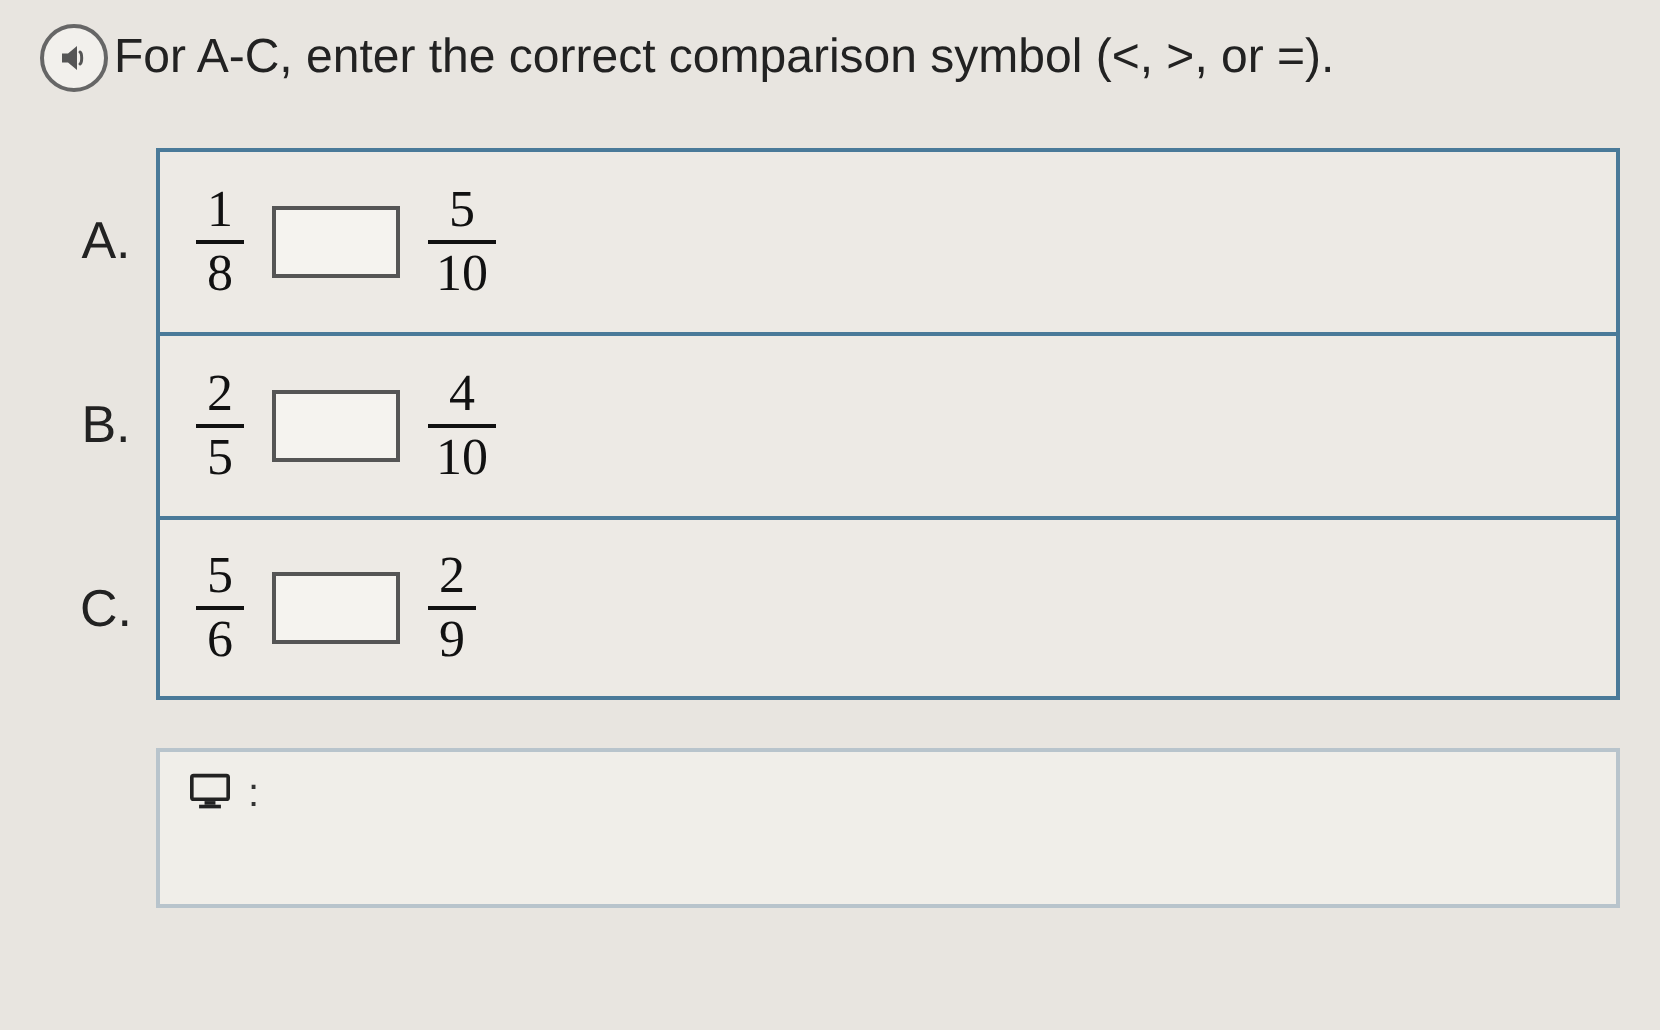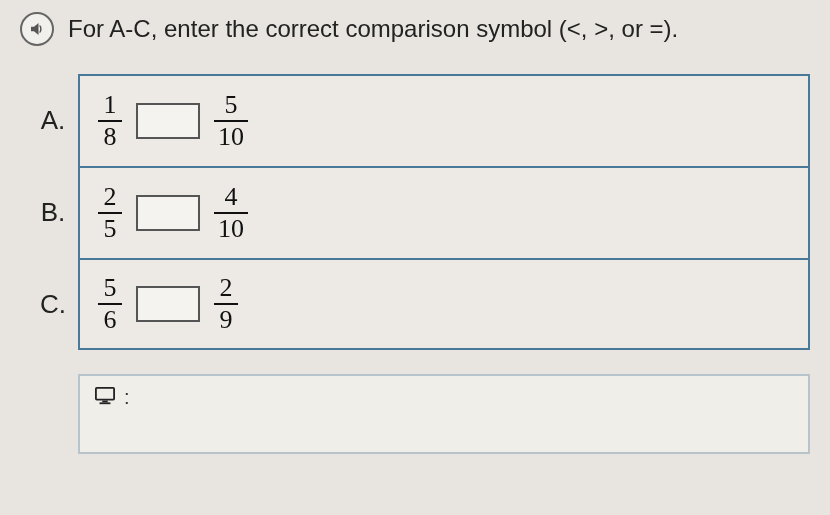--- a/index.html
+++ b/index.html
@@ -8,21 +8,21 @@
     height: 515px;
     background: #e8e5e0;
     font-family: Arial, Helvetica, sans-serif;
     color: #222;
     padding: 12px 20px 0 20px;
     position: relative;
   }
   .header {
     display: flex;
     align-items: center;
-    gap: 14px;
+    gap: 3px;
     margin-bottom: 28px;
   }
   .audio-btn {
     width: 34px;
     height: 34px;
     border: 2px solid #666;
     border-radius: 50%;
     background: #f2f0ec;
     display: flex;
     align-items: center;

